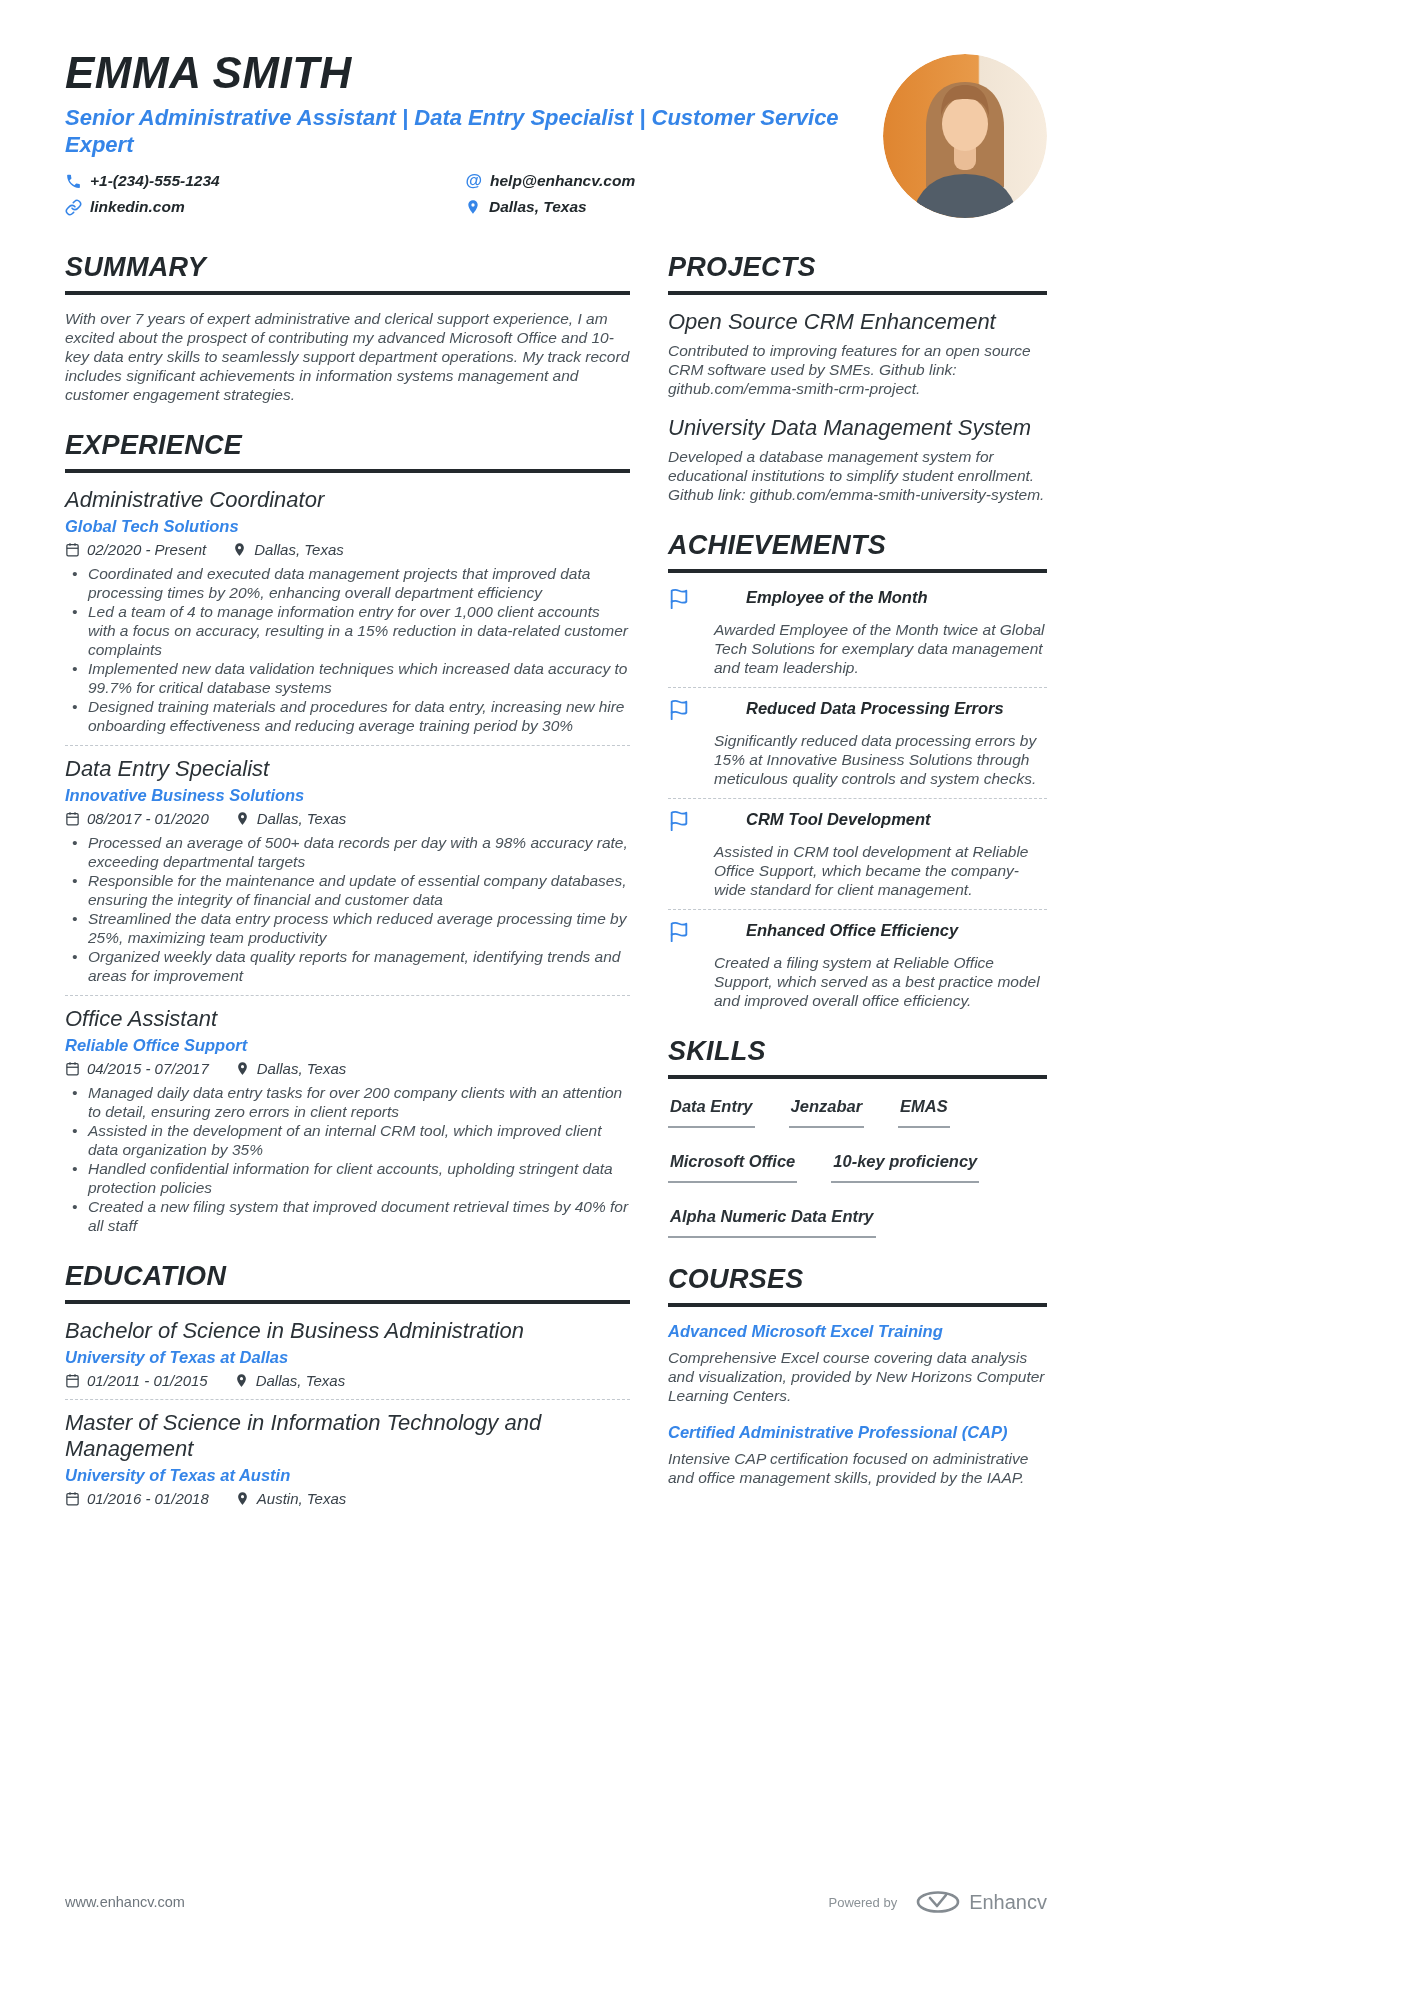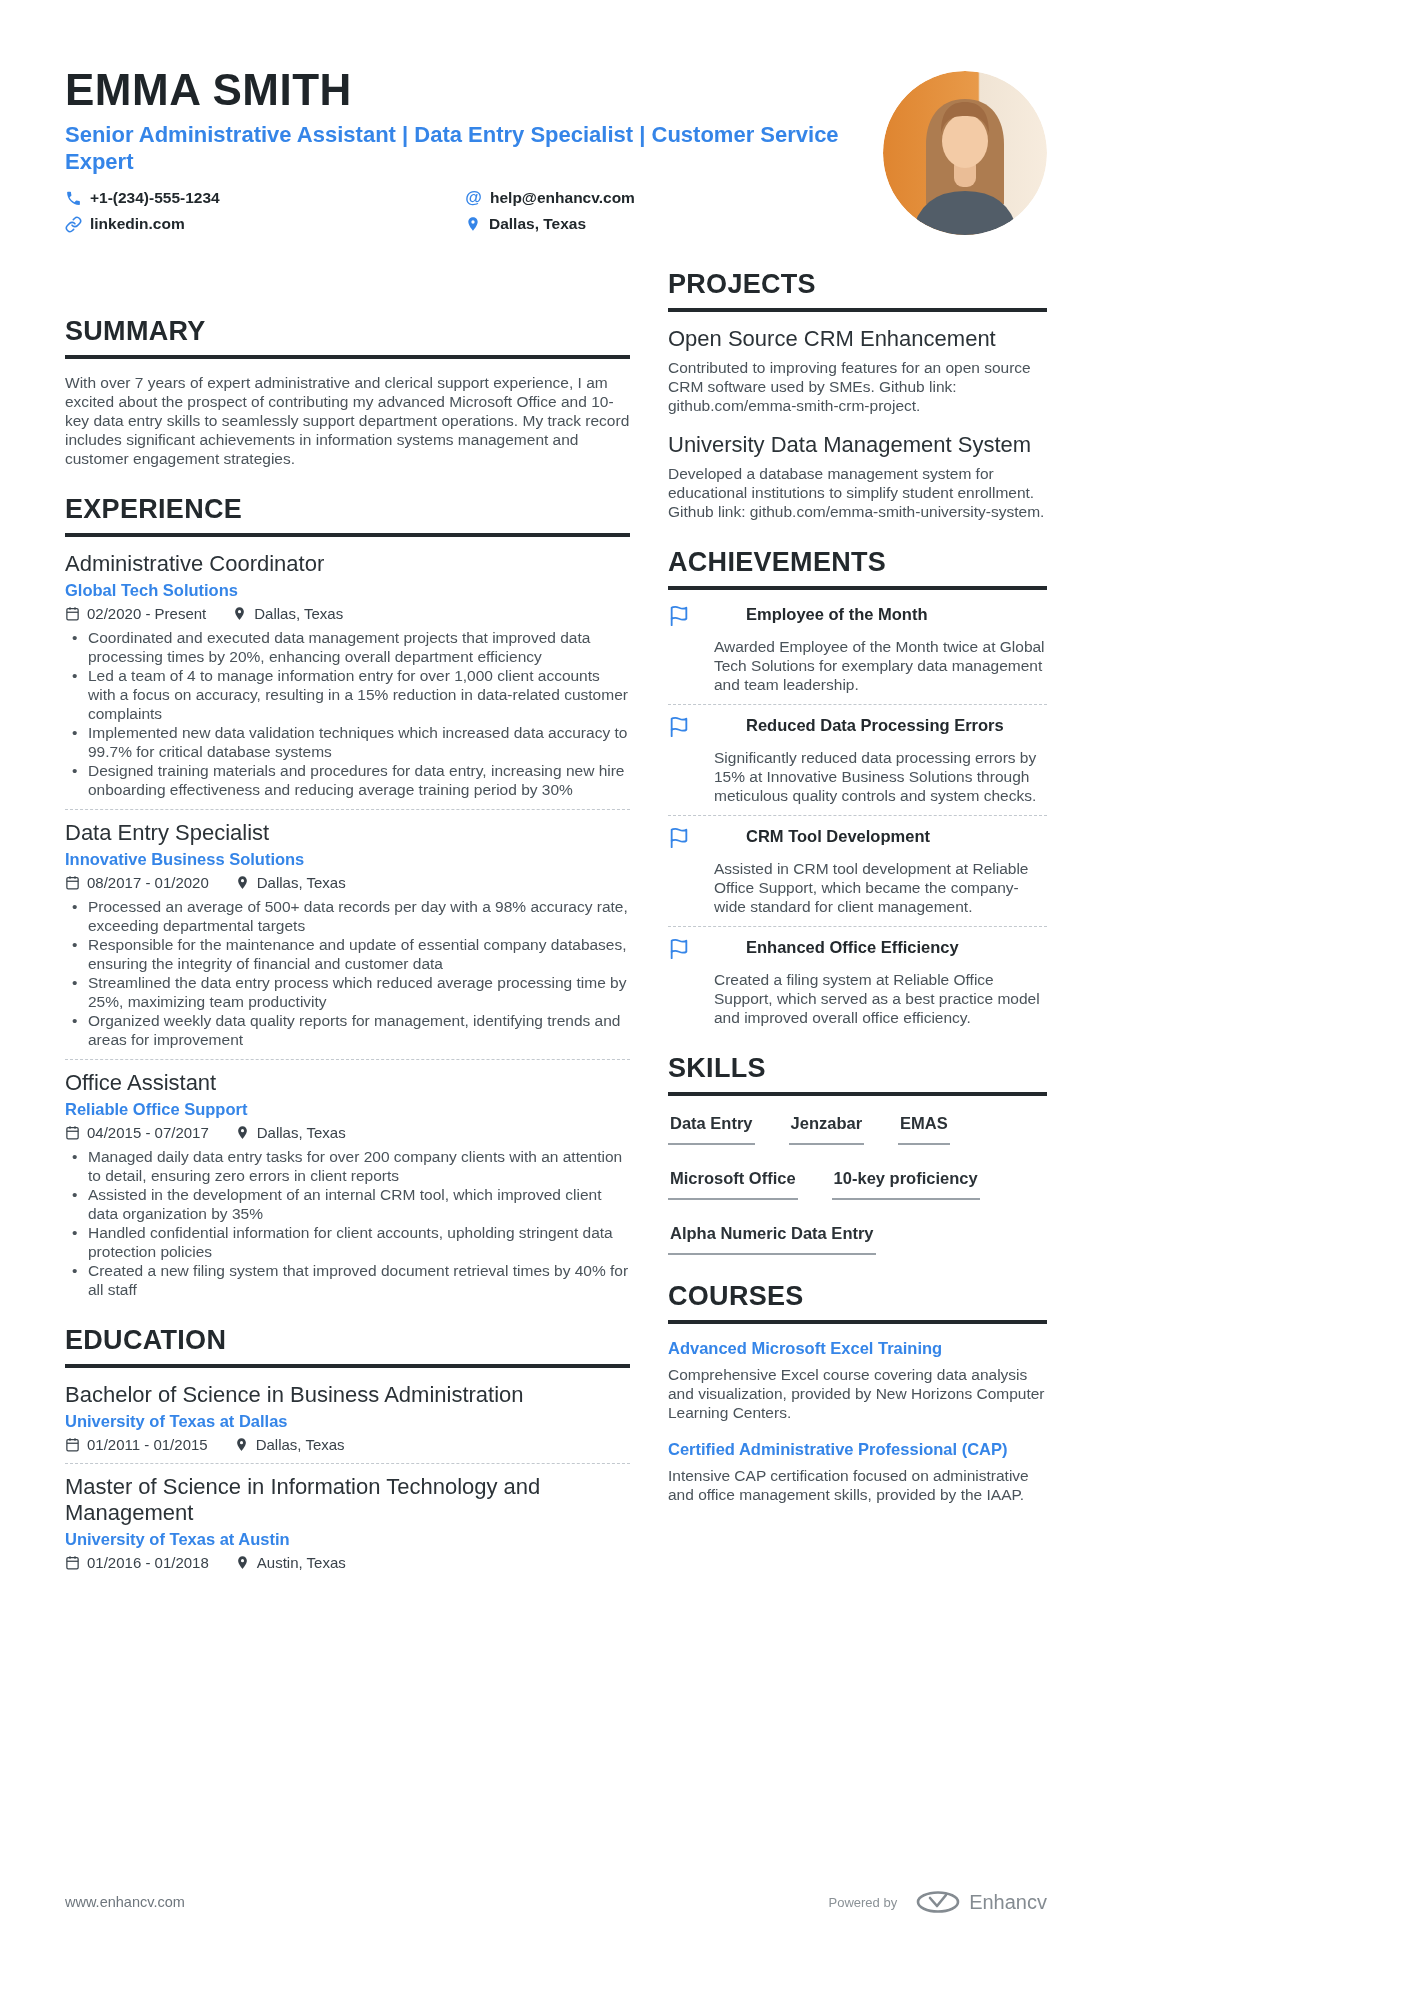--- a/index.html
+++ b/index.html
@@ -2,37 +2,37 @@
 <html style="--accent: #3585e8; --heading: #23292d; --body: #4a535a;"><head>
 <meta charset="utf-8">
 <style>
   * { margin:0; padding:0; box-sizing:border-box; }
   html, body { background:#ffffff; }
   body {
     width:1410px; height:1995px; position:relative; overflow:hidden;
     font-family:"Liberation Sans","DejaVu Sans",sans-serif;
     color:var(--body,#4a535a);
   }
-  .content { position:absolute; top:67px; left:65px; width:982px; }
+  .content { position:absolute; top:50px; left:65px; width:982px;font-style:italic; }
 
   
   .hdr { position:relative; padding-right:195px; min-height:168px; }
   .name { font-size:44px; font-weight:800; color:#1f2529; letter-spacing:.5px; line-height:1.05; }
   .subtitle { margin-top:8px; font-size:22px; line-height:27px; font-weight:700; color:var(--accent,#3585e8); max-width:820px; }
   .contacts { margin-top:13px; display:grid; grid-template-columns:400px 1fr; row-gap:7px;
               font-size:15.5px; font-weight:700; color:#21282c; }
   .contact { display:flex; align-items:center; gap:8px; }
   .ic-accent { color:var(--accent,#3585e8); flex:0 0 auto; }
   .ic-dark { color:#39424a; flex:0 0 auto; }
   .at-glyph { color:var(--accent,#3585e8); font-size:17px; font-weight:700; width:17px; text-align:center; }
   .avatar { position:absolute; right:0; top:4px; width:164px; height:164px; border-radius:50%; overflow:hidden; }
 
   
   .columns { display:flex; gap:38px; margin-top:34px; align-items:flex-start; }
-  .col-left { flex:0 0 565px; width:565px;margin-top:47px; }
+  .col-left { flex:0 0 565px; width:565px; }
   .col-right { flex:1; min-width:0; }
   section { margin-bottom:26px; }
   .sec { font-size:27px; font-weight:800; color:var(--heading,#23292d); letter-spacing:.3px;
          padding-bottom:8px; border-bottom:4px solid var(--heading,#23292d); margin-bottom:14px; }
 
   
   .body-text { font-size:15.5px; line-height:19px; }
   .entry-title { font-size:22px; line-height:26px; font-weight:400; color:#2b3237; }
   .org { margin-top:4px; font-size:16.5px; font-weight:700; color:var(--accent,#3585e8); }
   .meta { margin-top:5px; display:flex; gap:26px; font-size:15px; color:#39424a; align-items:center; }

